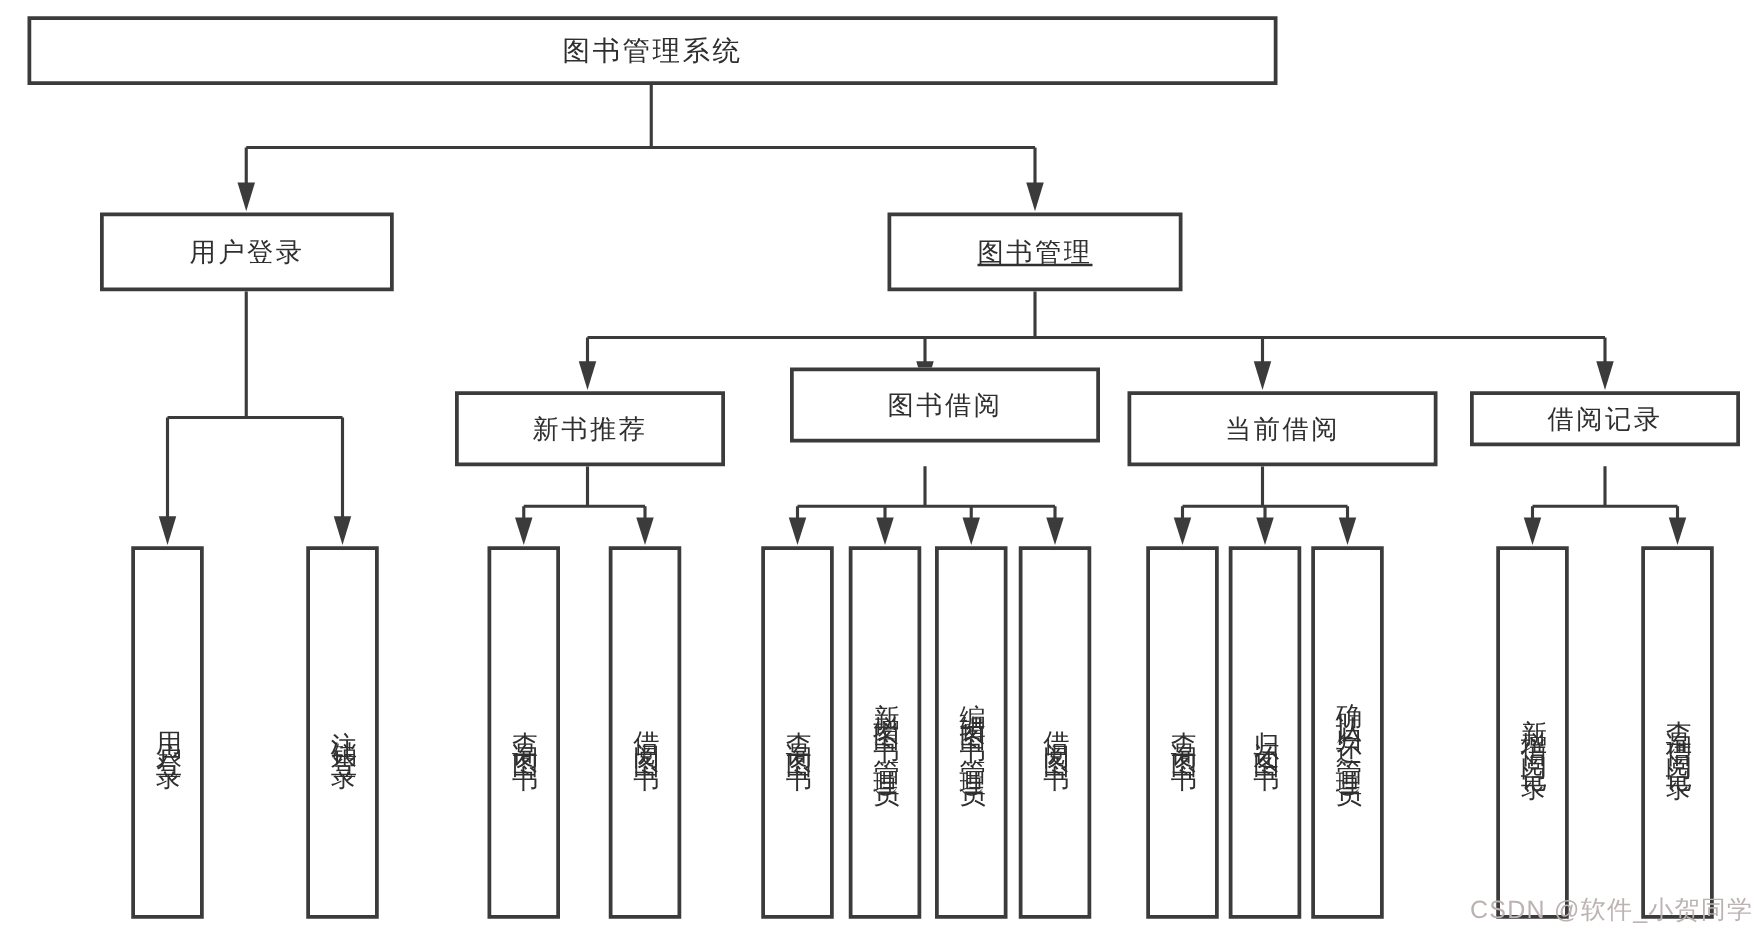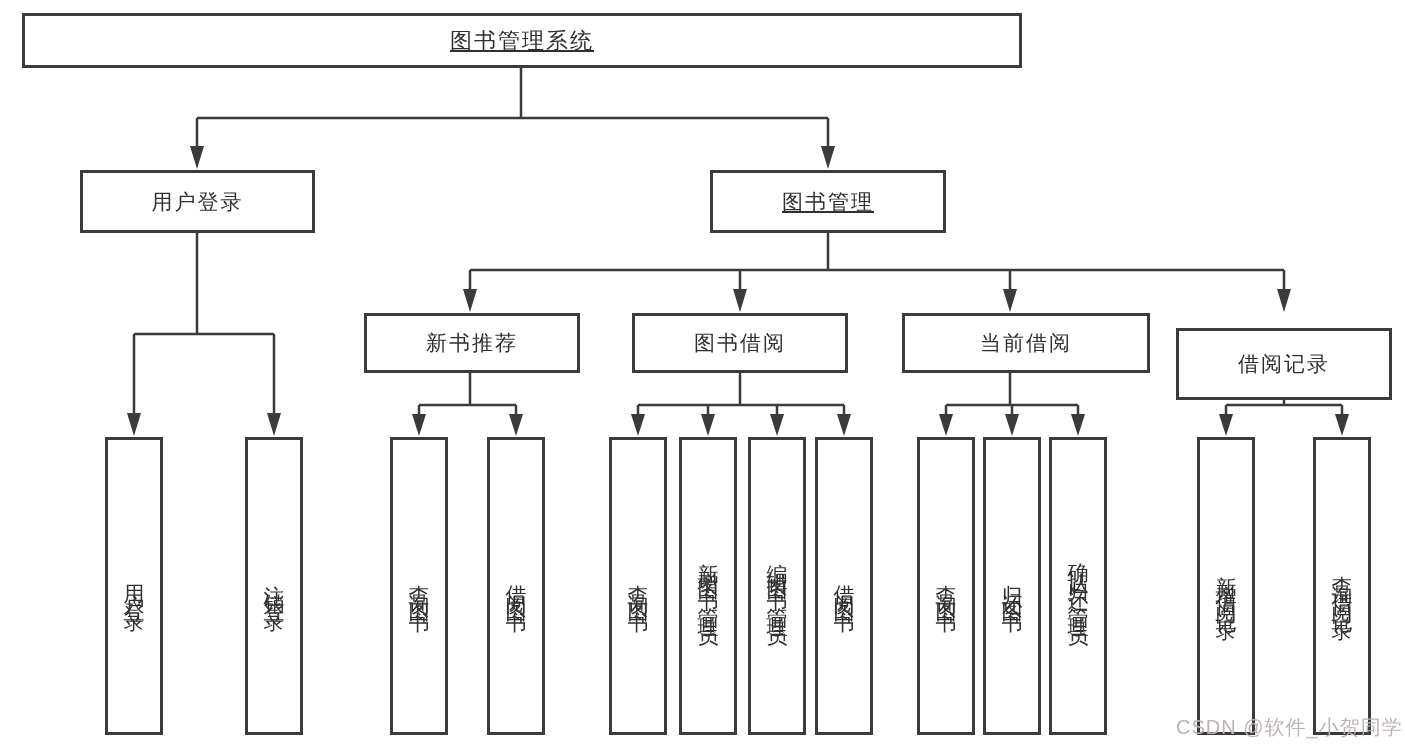--- a/index.html
+++ b/index.html
@@ -108,29 +108,29 @@
       <polygon points="770,414 784,414 777,436"></polygon>
       <polygon points="837,414 851,414 844,436"></polygon>
       <polygon points="939,414 953,414 946,436"></polygon>
       <polygon points="1005,414 1019,414 1012,436"></polygon>
       <polygon points="1071,414 1085,414 1078,436"></polygon>
       <polygon points="1219,414 1233,414 1226,436"></polygon>
       <polygon points="1335,414 1349,414 1342,436"></polygon>
     </g>
   </svg>
 
-  <div class="box root-box" style="left:22px; top:13px; width:1000px; height:55px;text-decoration:underline;">图书管理系统</div>
+  <div class="box root-box" style="left:22px; top:13px; width:1000px; height:55px;">图书管理系统</div>
 
   <div class="box" style="left:80px; top:170px; width:235px; height:63px;">用户登录</div>
   <div class="box" style="left:710px; top:170px; width:236px; height:63px;text-decoration:underline;">图书管理</div>
 
   <div class="box" style="left:364px; top:313px; width:216px; height:60px;">新书推荐</div>
-  <div class="box" style="left:632px; top:313px; width:216px; height:60px;">图书借阅</div>
+  <div class="box" style="left:632px; top:294px; width:248px; height:60px;">图书借阅</div>
   <div class="box" style="left:902px; top:313px; width:248px; height:60px;">当前借阅</div>
-  <div class="box" style="left:1176px; top:328px; width:216px; height:72px;">借阅记录</div>
+  <div class="box" style="left:1176px; top:313px; width:216px; height:44px;">借阅记录</div>
 
   <div class="box vbox" style="left:105px;">用户登录</div>
   <div class="box vbox" style="left:245px;">注销登录</div>
 
   <div class="box vbox" style="left:390px;">查询图书</div>
   <div class="box vbox" style="left:487px;">借阅图书</div>
 
   <div class="box vbox" style="left:609px;">查询图书</div>
   <div class="box vbox" style="left:679px;">新增图书（管理员）</div>
   <div class="box vbox" style="left:748px;">编辑图书（管理员）</div>

